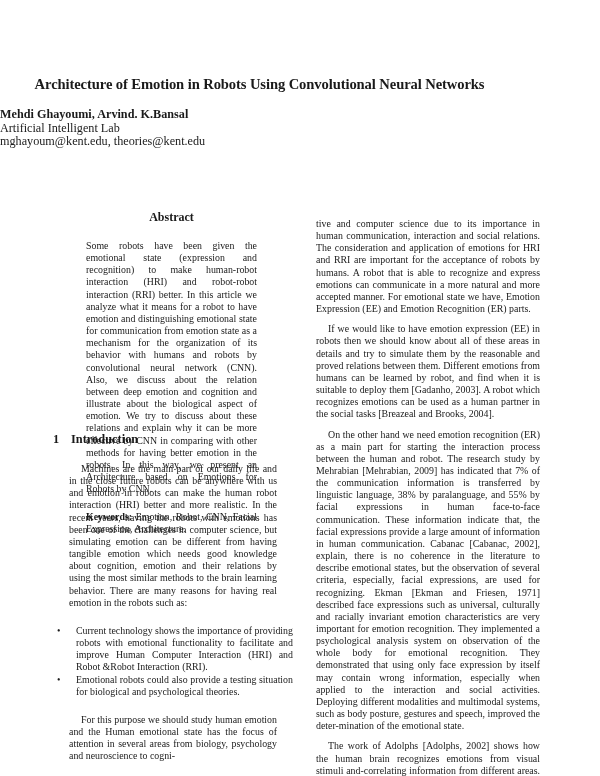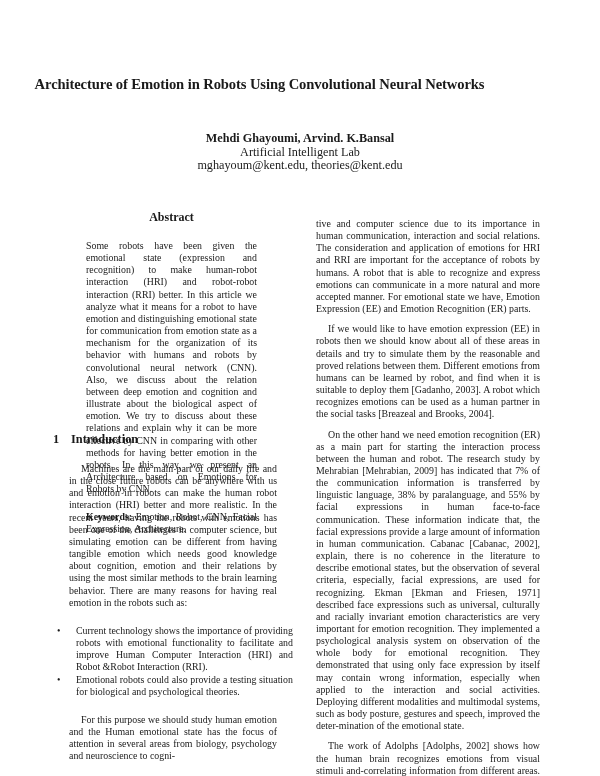--- a/index.html
+++ b/index.html
@@ -1,20 +1,20 @@
 <!DOCTYPE html>
 <html><head>
 <meta charset="utf-8">
 <style>
   html, body { margin: 0; padding: 0; background: #ffffff; }
   body { width: 600px; height: 776px; position: relative; overflow: hidden;
          font-family: "Liberation Serif", "DejaVu Serif", serif; color: #1a1a1a; }
   .title { position: absolute; top: 76px; left: 0; width: 519px; text-align: center;
            font-weight: bold; font-size: 14.6px; letter-spacing: -0.1px; }
-  .authors { position: absolute; top: 132px; left: 0; width: 600px; text-align: center;
+  .authors { position: absolute; top: 108px; left: 0; width: 600px; text-align: left;
              font-size: 12.2px; line-height: 13.6px; }
   .authors .names { font-weight: bold; }
   .col { position: absolute; font-size: 9.9px; line-height: 12.15px; text-align: justify; }
   .abstract { left: 70px; top: 210px; width: 203px; }
   .abstract h2 { font-size: 12px; font-weight: bold; text-align: center; margin: 0 0 3px 0; line-height: 14px; }
   .abstract p { margin: 16px; }
   .kw { margin: 0; }
   .kw b { font-weight: bold; }
   .left { left: 53px; top: 432px; width: 240px; }
   .left h2 { font-size: 12.4px; font-weight: bold; margin: 0 0 3px 0; line-height: 15px; text-align: left; }

